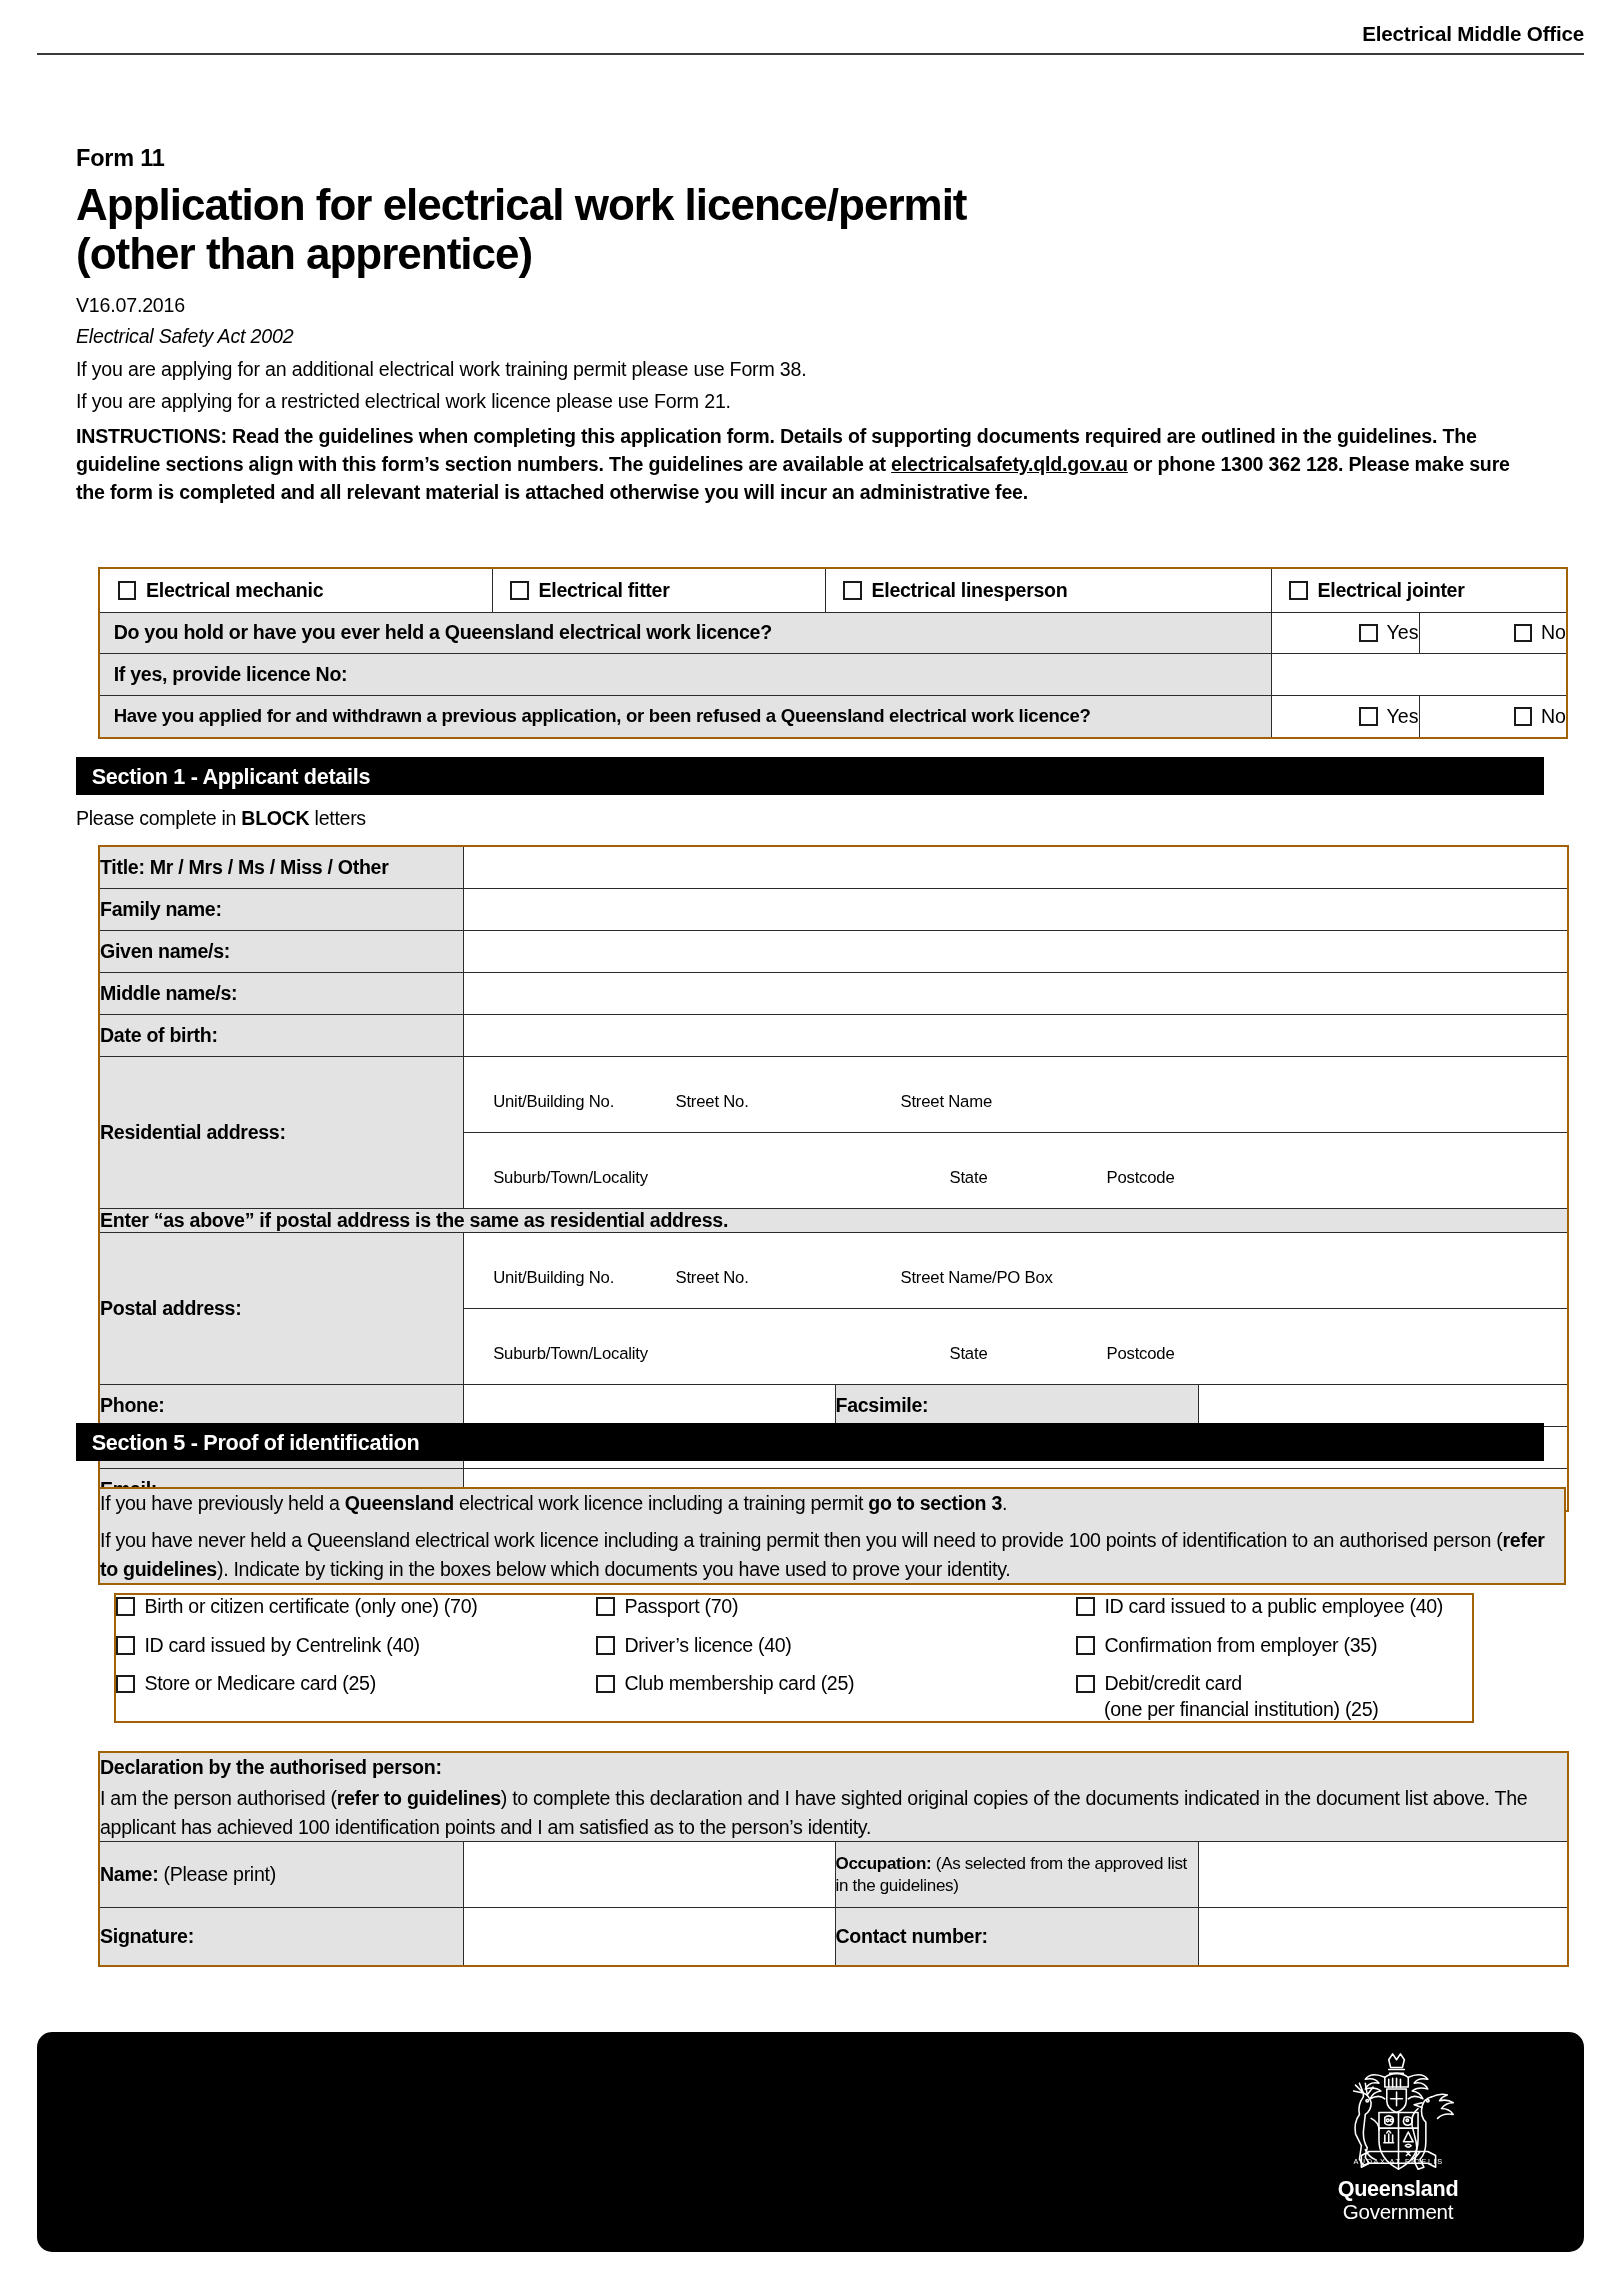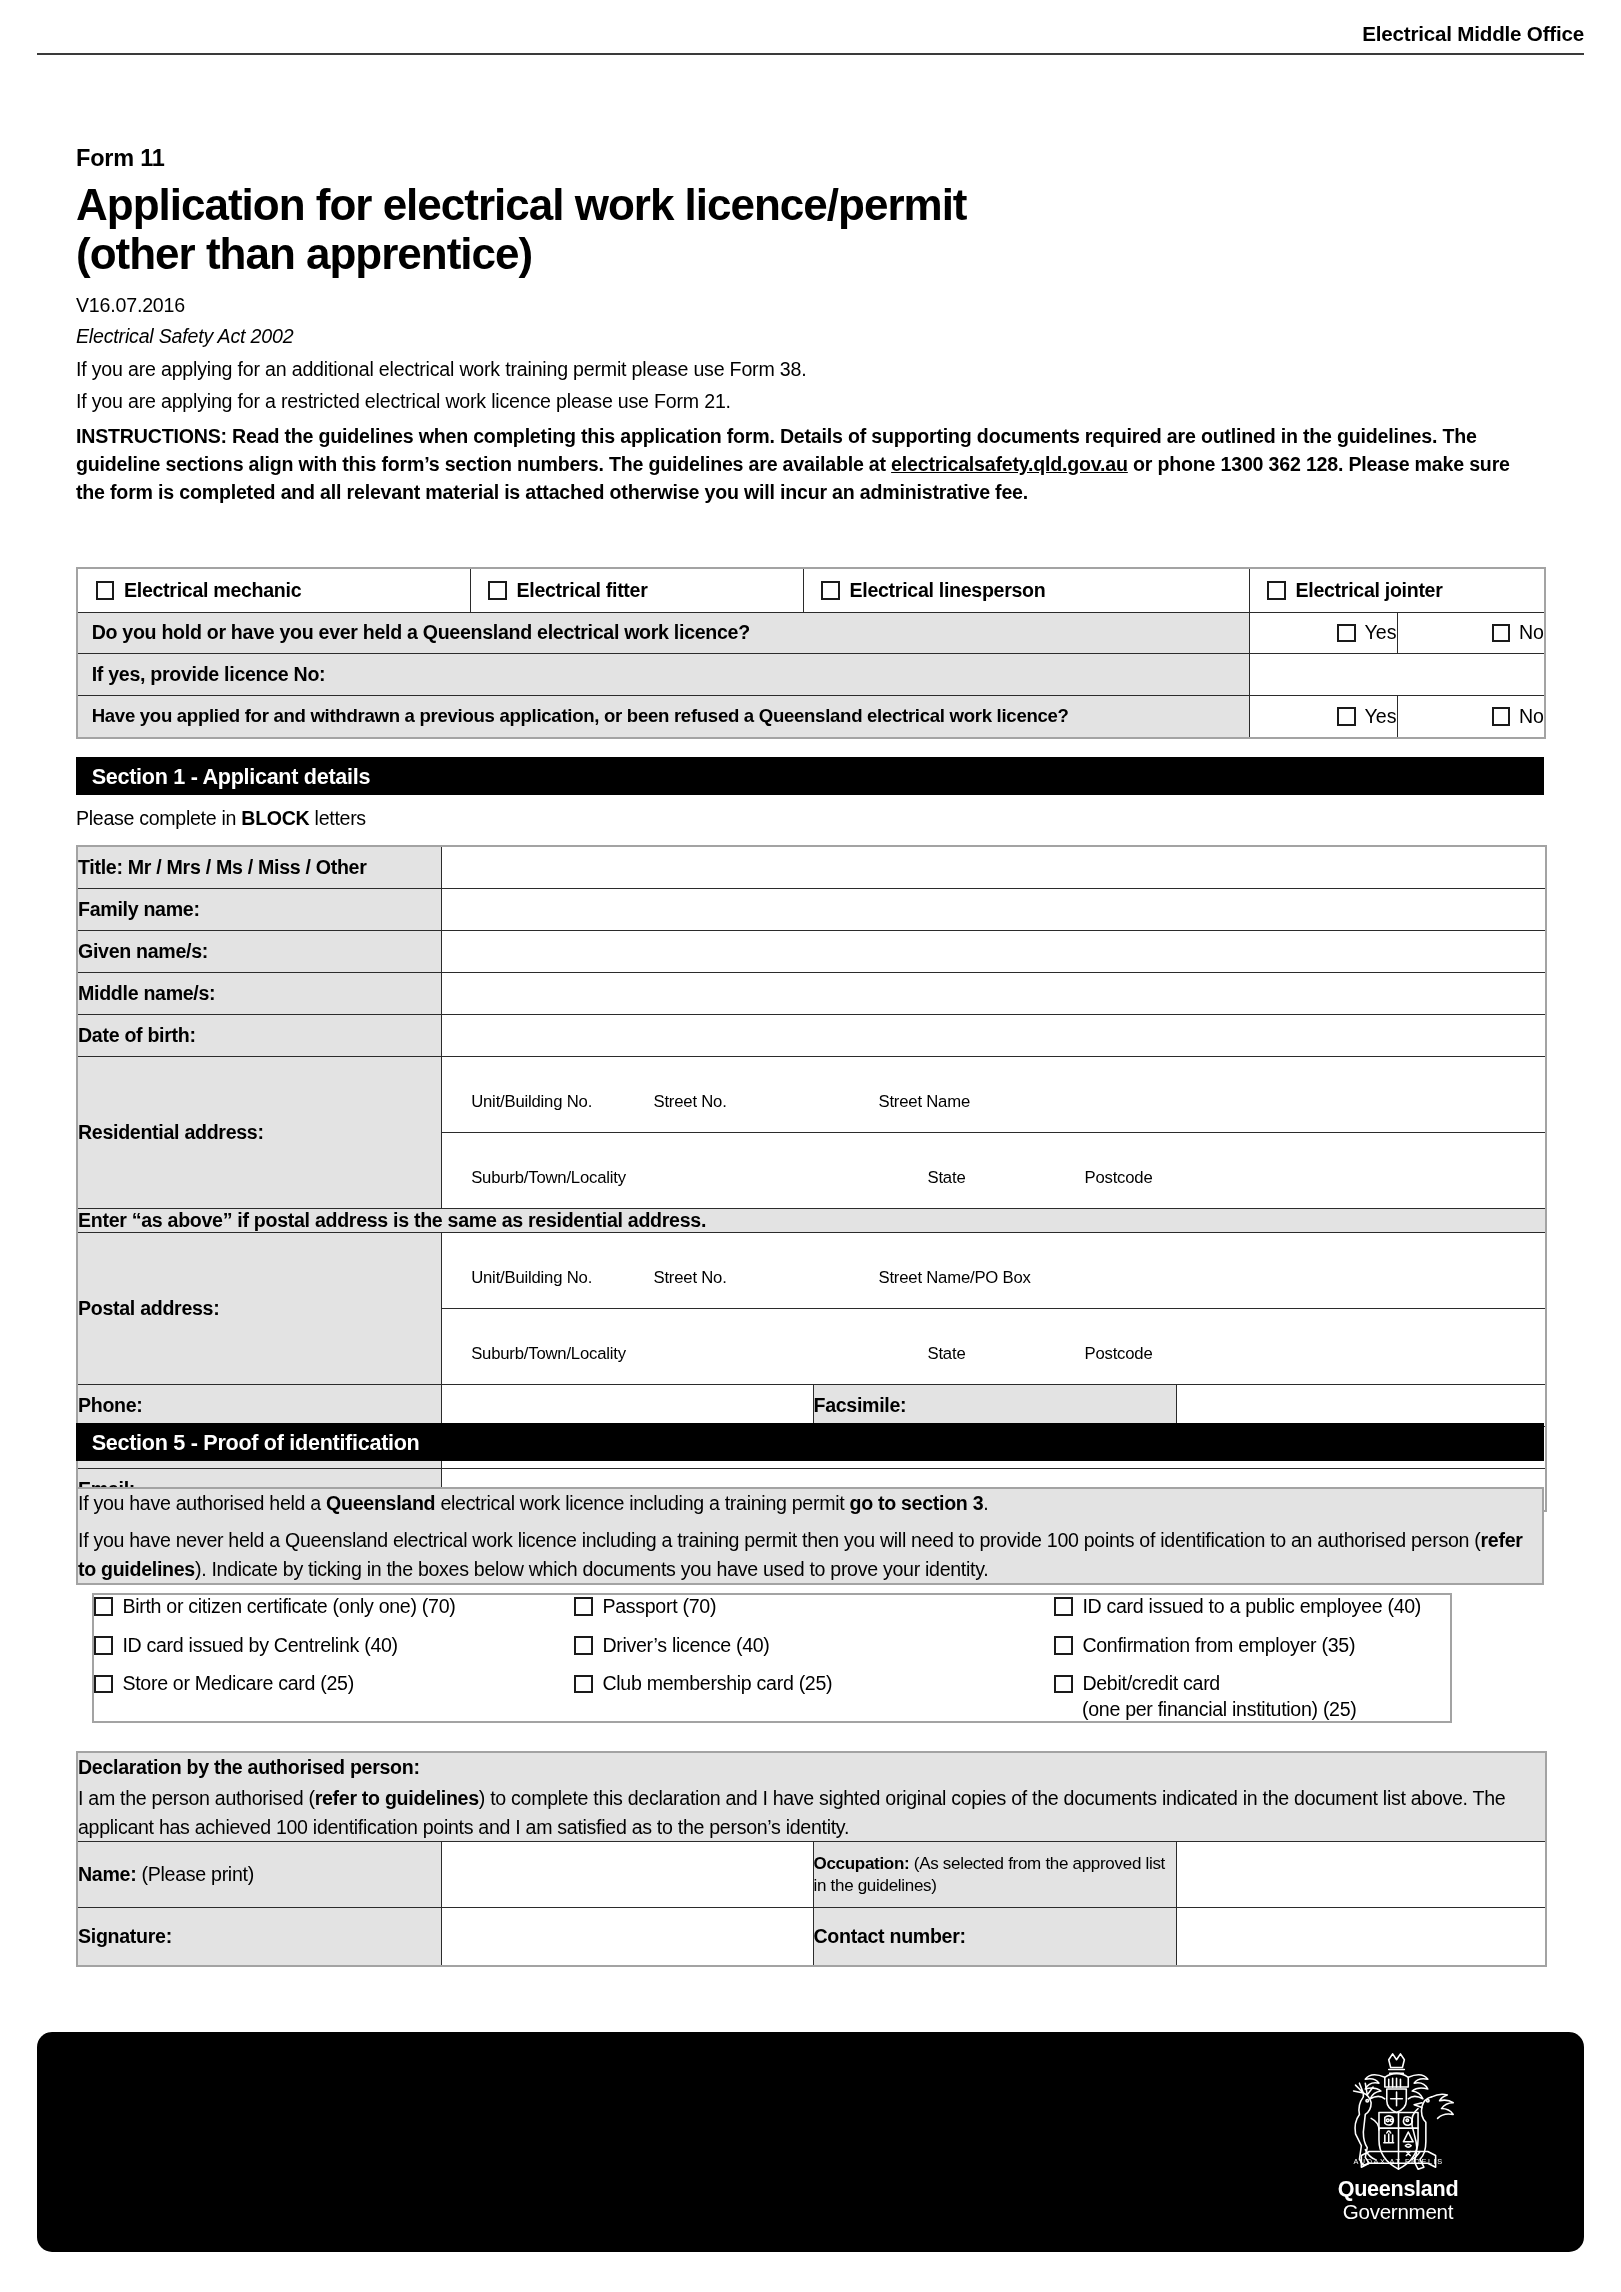--- a/index.html
+++ b/index.html
@@ -85,22 +85,23 @@
   }
   .instructions .link {
     text-decoration: underline;
   }
 
   
   .tbl {
     position: absolute;
     border-collapse: collapse;
     table-layout: fixed;
-    border: 2px solid #a3a3a3;
+    border: 2px solid #a16207;
     background: #000000;
+    margin-left: 22px;
   }
   .tbl td {
     border: 1.6px solid #2b2b2b;
     padding: 0;
     vertical-align: middle;
   }
   .lbl {
     background: #e3e3e3;
     font-weight: bold;
     font-size: 19.6px;
@@ -434,21 +435,21 @@
       </tr>
     </tbody>
   </table>
 
   <div class="section-banner" style="left:76px; top:1423px; width:1468px; height:38px;">Section 5 - Proof of identification</div>
 
   <table class="tbl" id="section2-intro-table">
     <tbody>
       <tr>
         <td class="intro-cell">
-          <p><span>If you have authorised held a </span><b>Queensland</b><span> electrical work licence including a training permit </span><b>go to section 3</b><span>.</span></p>
+          <p><span>If you have previously held a </span><b>Queensland</b><span> electrical work licence including a training permit </span><b>go to section 3</b><span>.</span></p>
           <p><span>If you have never held a Queensland electrical work licence including a training permit then you will need to provide 100 points of identification to an authorised person (</span><b>refer to guidelines</b><span>). Indicate by ticking in the boxes below which documents you have used to prove your identity.</span></p>
         </td>
       </tr>
     </tbody>
   </table>
 
   <table class="tbl" id="id-docs-table">
     <tbody>
       <tr>
         <td class="iddocs-cell">

